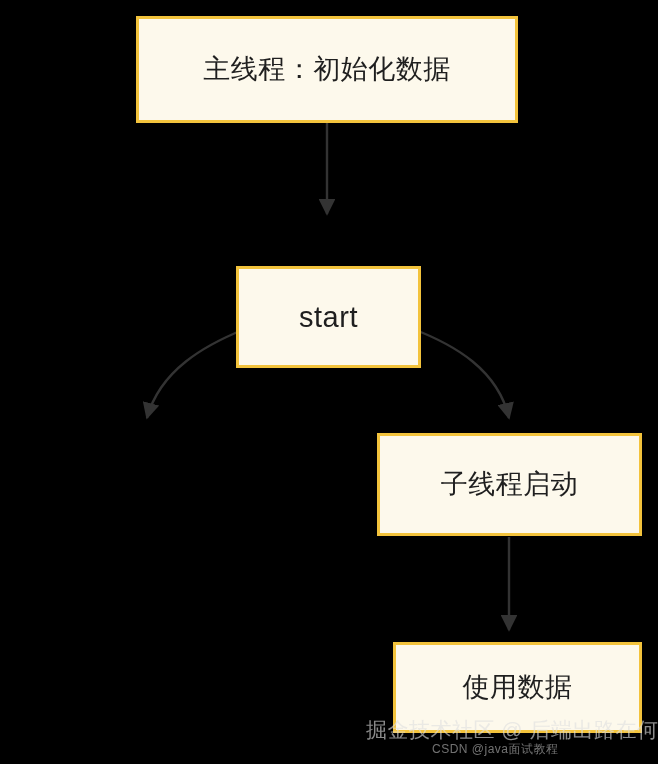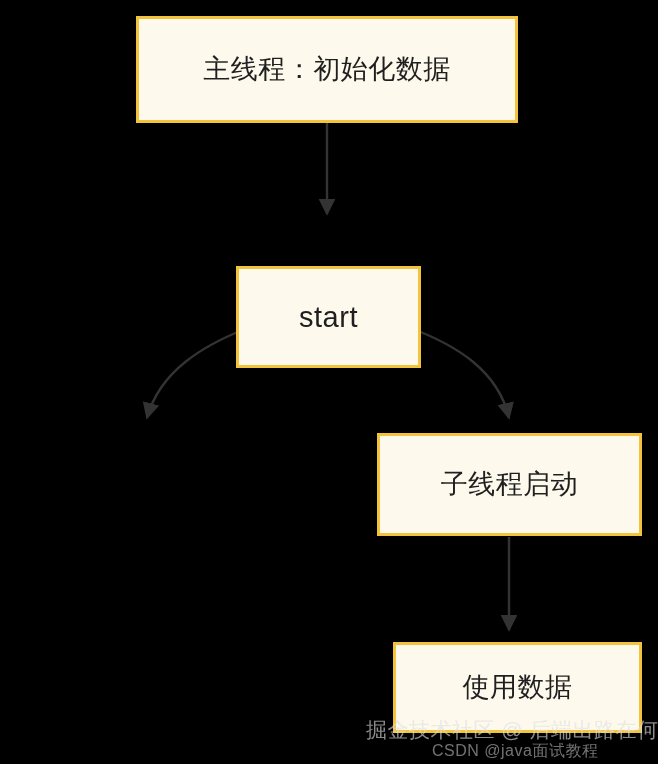--- a/index.html
+++ b/index.html
@@ -64,21 +64,21 @@
   #watermark-juejin {
     left: 366px;
     top: 716px;
     font-size: 21px;
     color: rgba(222, 222, 222, 0.62);
     letter-spacing: 0.5px;
   }
   #watermark-csdn {
     left: 432px;
     top: 741px;
-    font-size: 16px;
+    font-size: 12px;
     color: rgba(205, 205, 205, 0.55);
     letter-spacing: 0.5px;
   }
 </style>
 </head>
 <body>
 
 <div id="canvas">
 
   <svg class="edges" viewBox="0 0 658 764" width="658" height="764" xmlns="http://www.w3.org/2000/svg">

